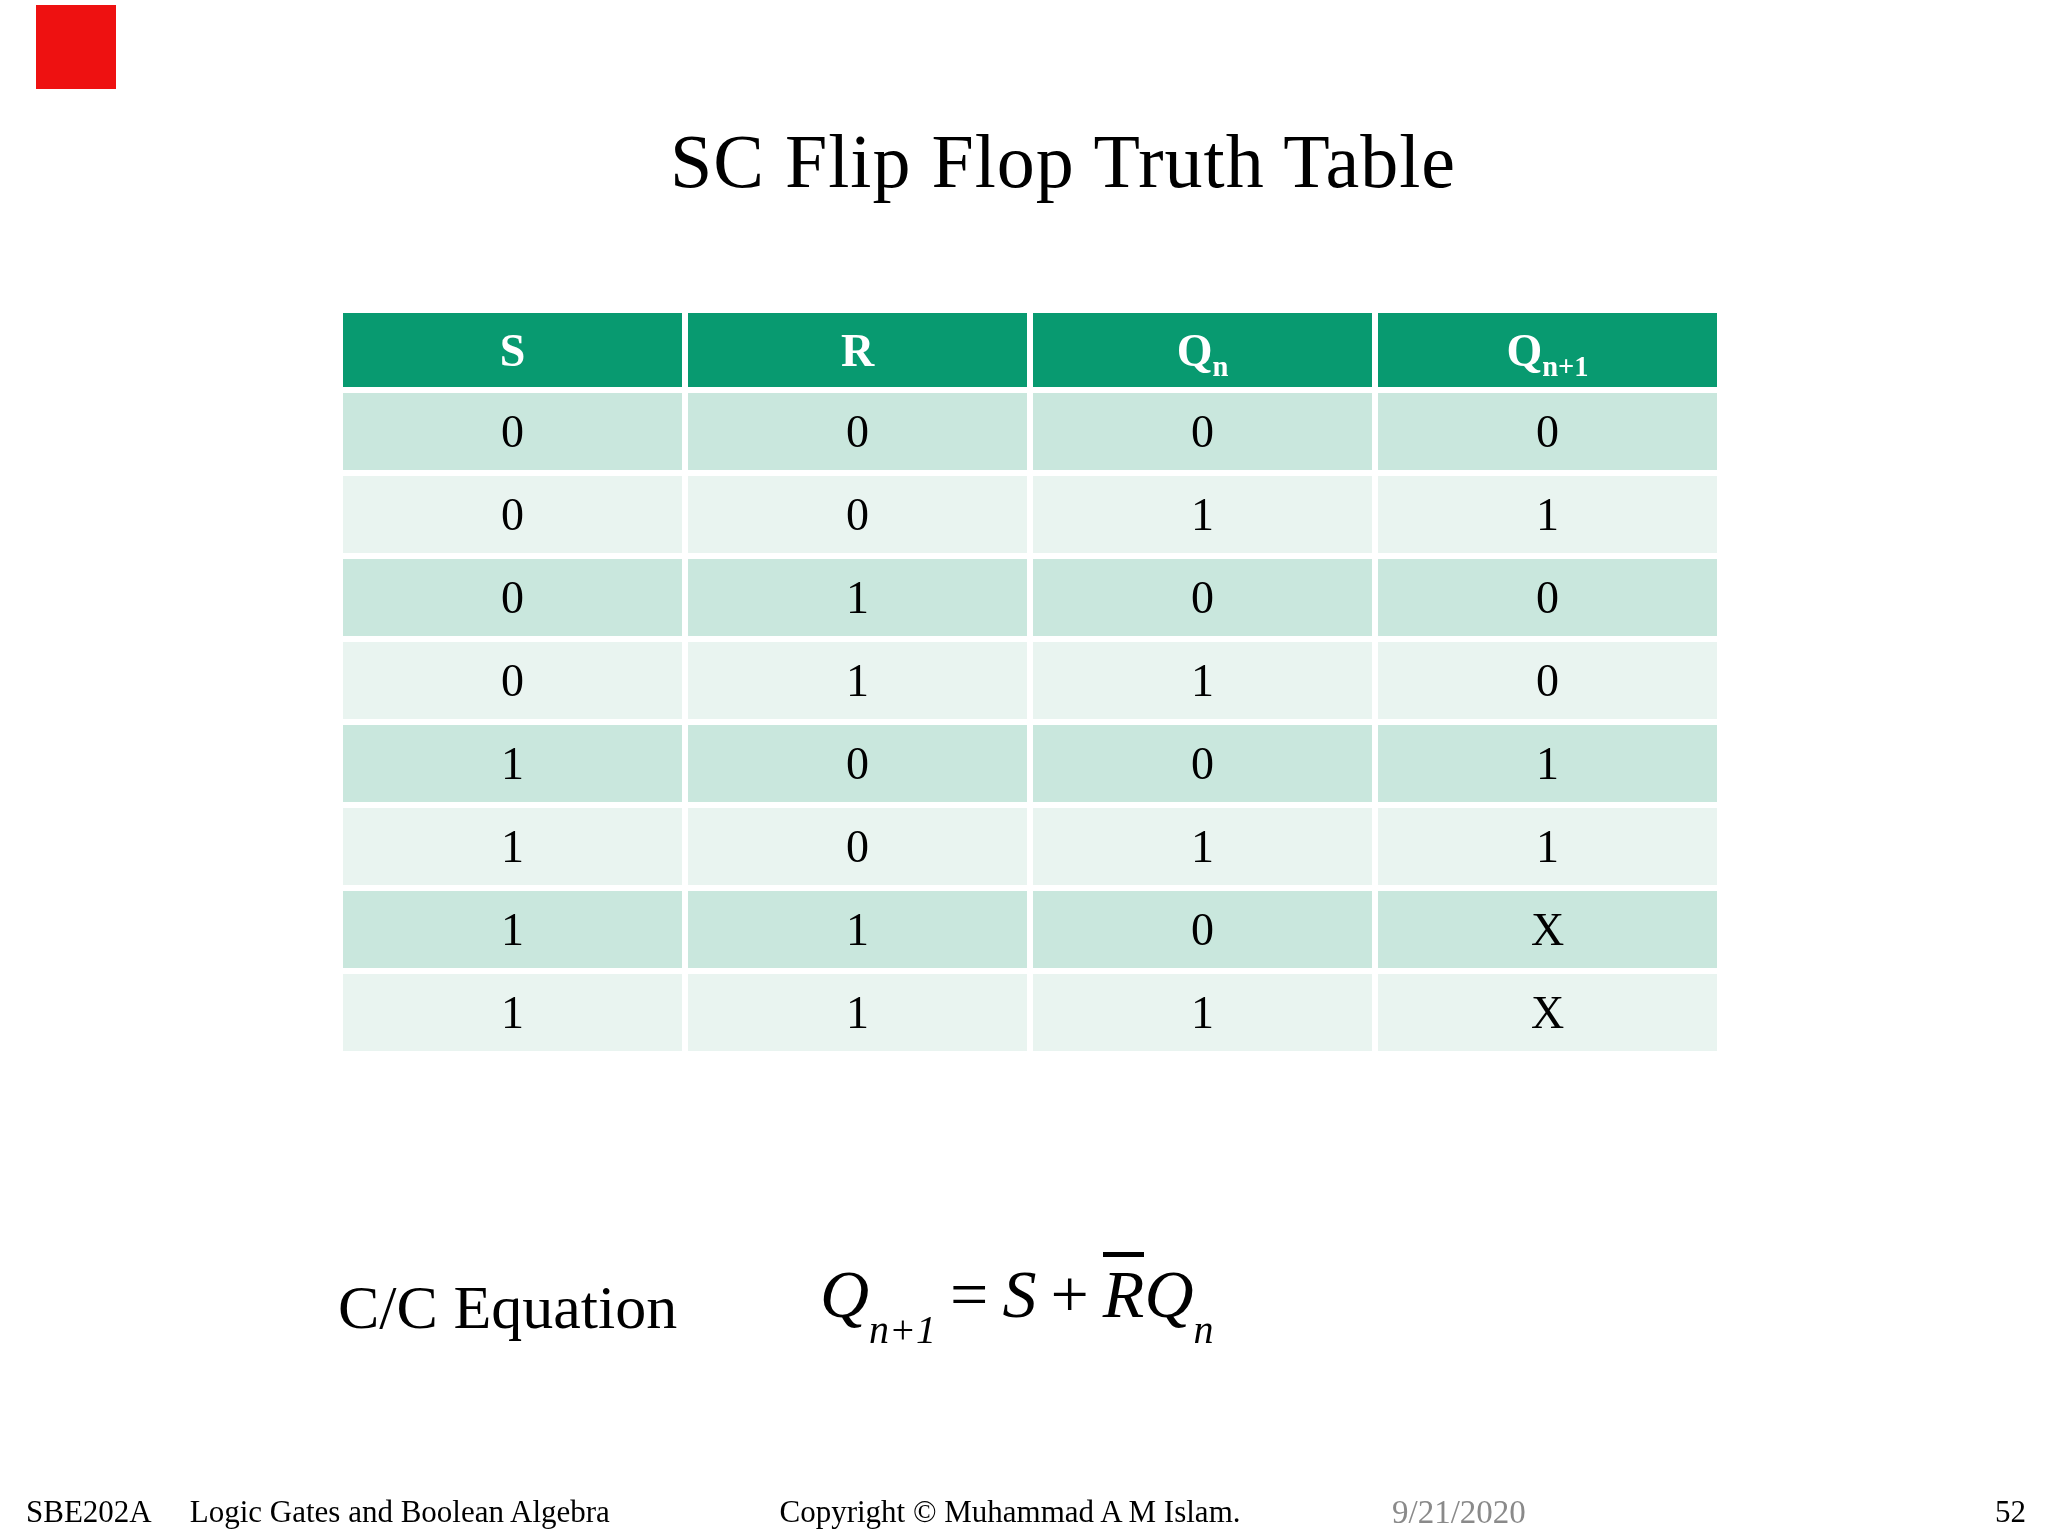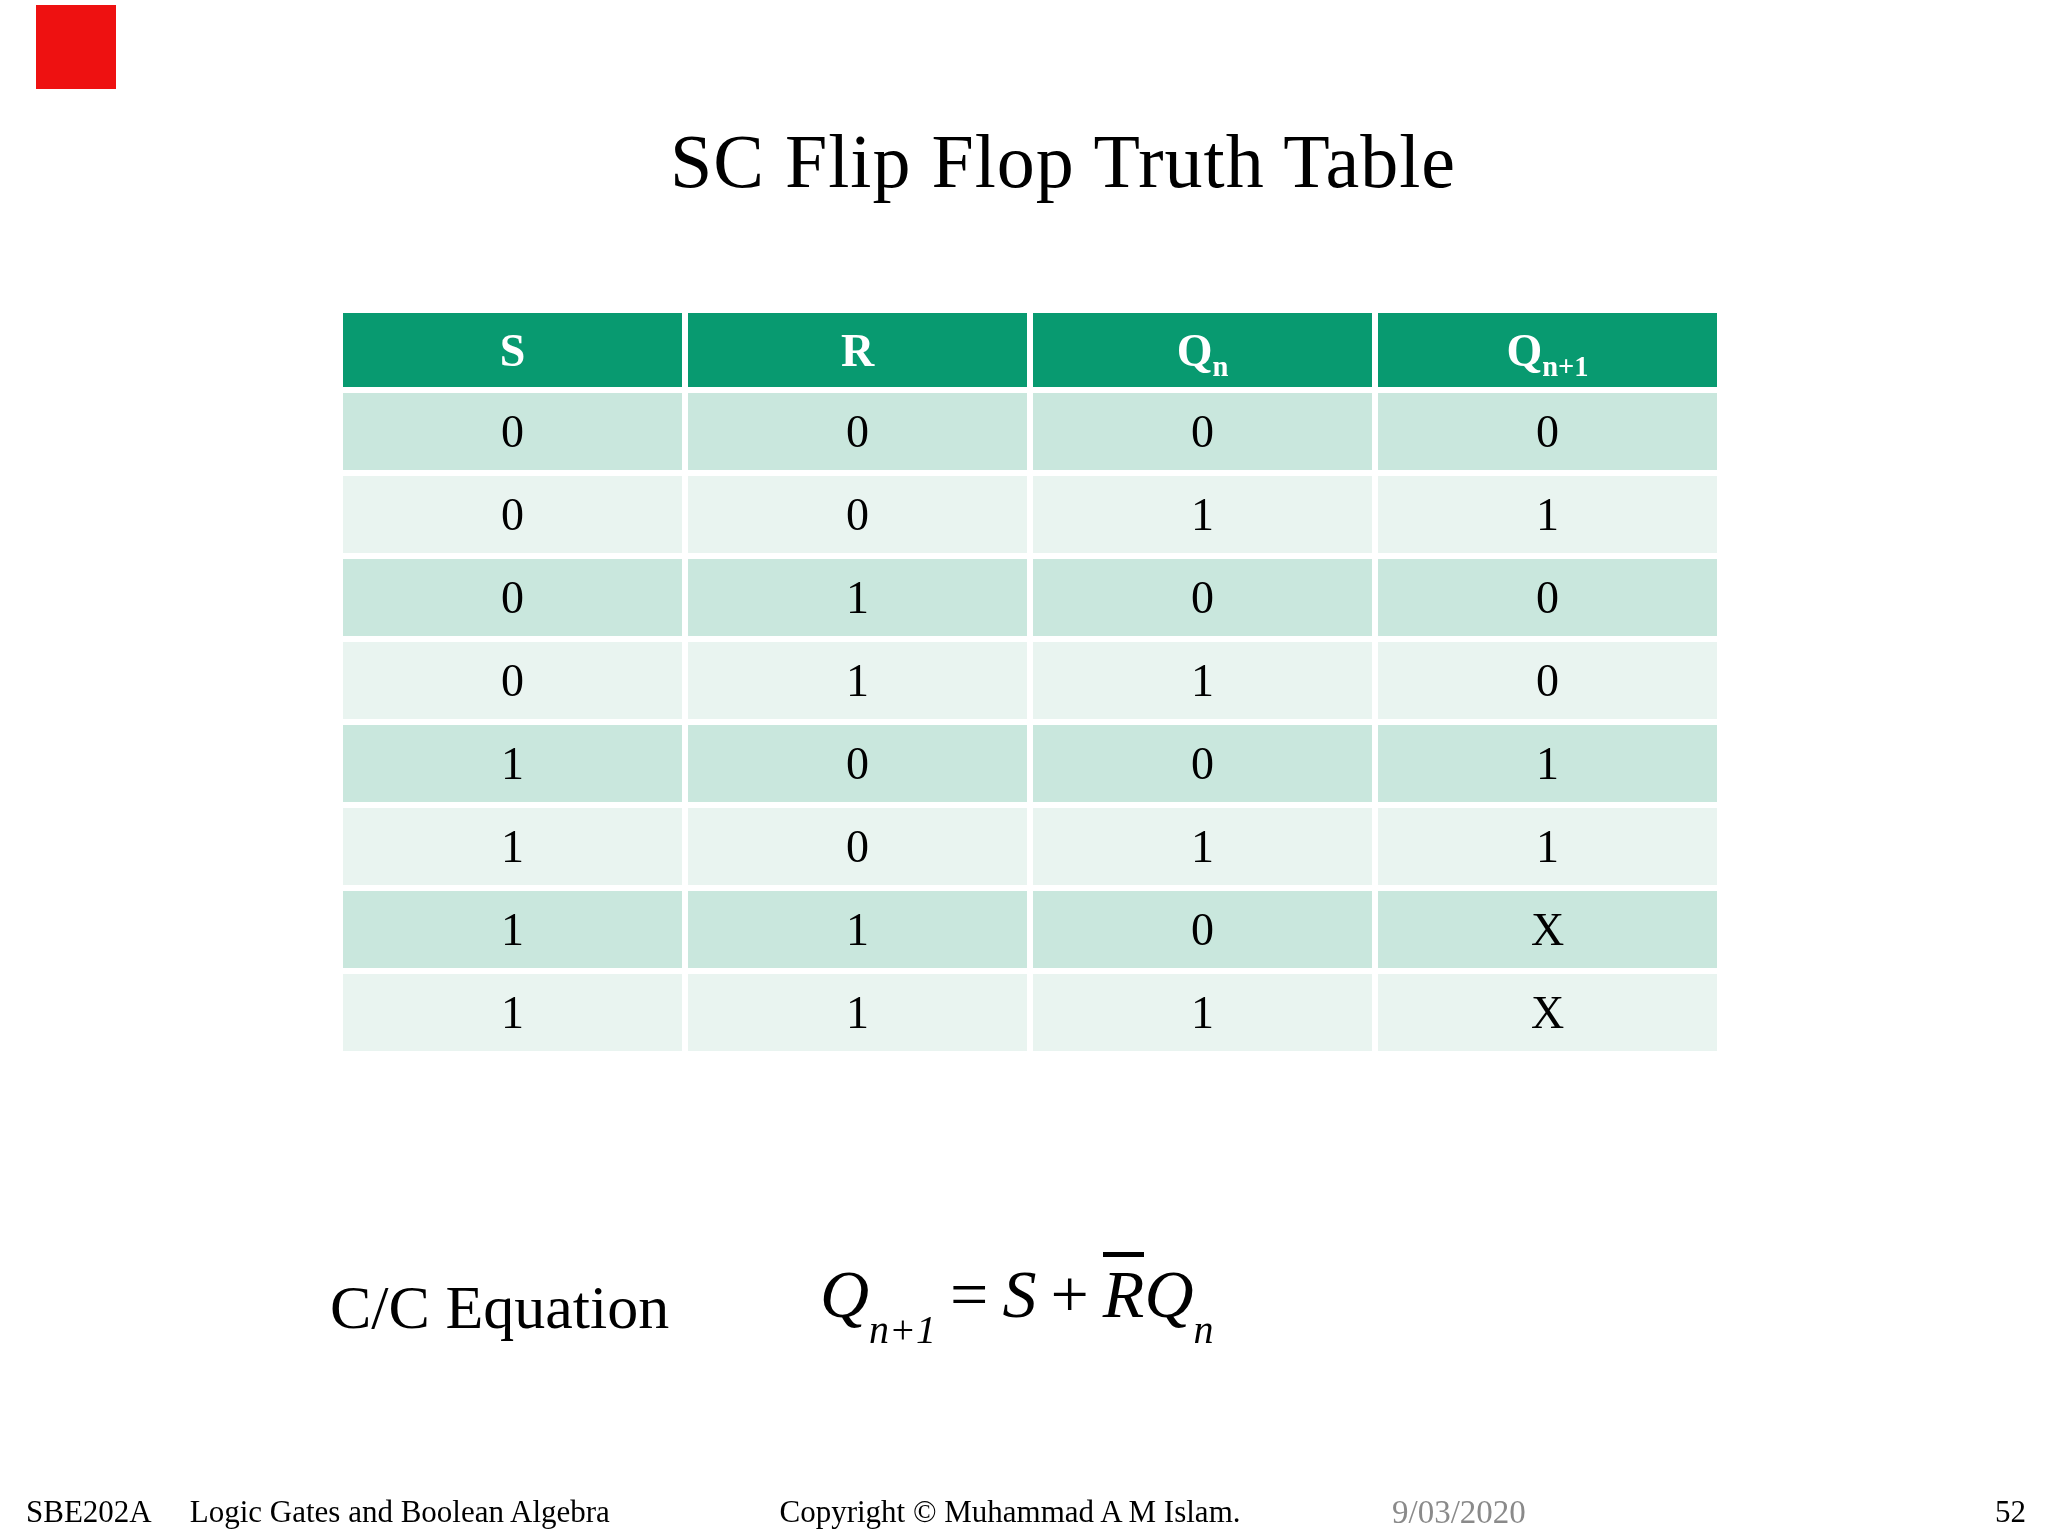--- a/index.html
+++ b/index.html
@@ -69,21 +69,21 @@
   .truth-table td {
     font-size: 46px;
     height: 77px;
     color: #000;
   }
   tr.row-dark td { background: var(--row-dark); }
   tr.row-light td { background: var(--row-light); }
 
   .equation-label {
     position: absolute;
-    left: 330px;
+    left: 338px;
     top: 1272px;
     font-size: 62px;
     white-space: nowrap;
   }
   .equation {
     position: absolute;
     left: 820px;
     top: 1252px;
     font-size: 68px;
     font-style: italic;
@@ -206,17 +206,17 @@
 
   <div class="equation">
     <span>Q</span><sub>n+1</sub><span class="op">=</span><span>S</span><span class="op">+</span><span class="bar">R</span><span>Q</span><sub>n</sub>
   </div>
 
   <div class="footer">
     <div class="footer-course">
       <span class="course-code">SBE202A</span><span>Logic Gates and Boolean Algebra</span>
     </div>
     <div class="footer-copyright">Copyright © Muhammad A M Islam.</div>
-    <div class="footer-date">9/03/2020</div>
+    <div class="footer-date">9/21/2020</div>
     <div class="footer-page">52</div>
   </div>
 
 </div>
 
 </body></html>

